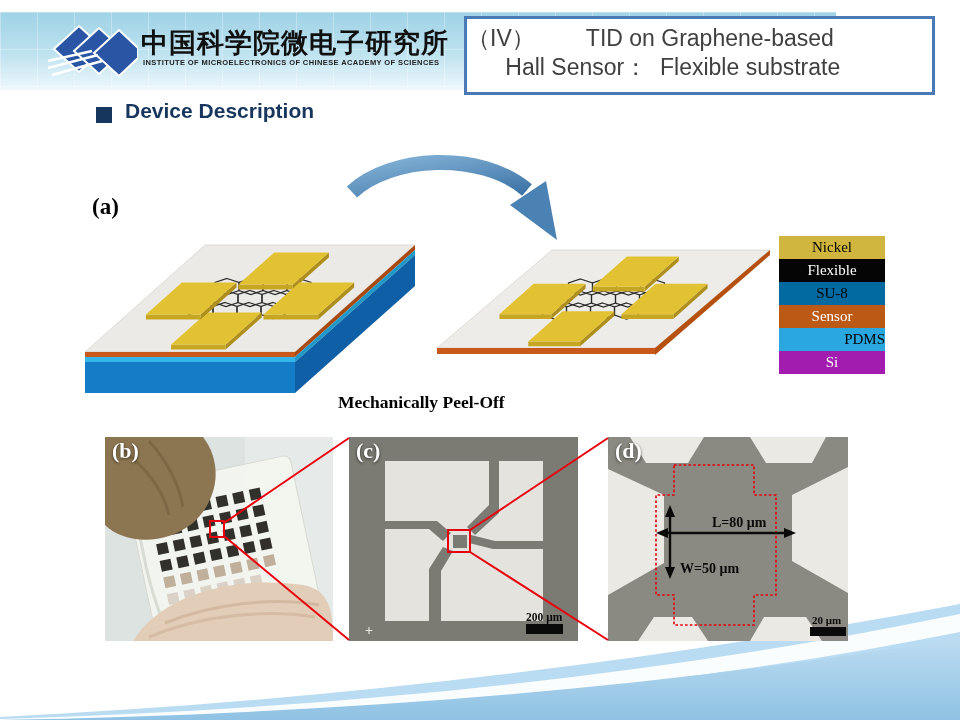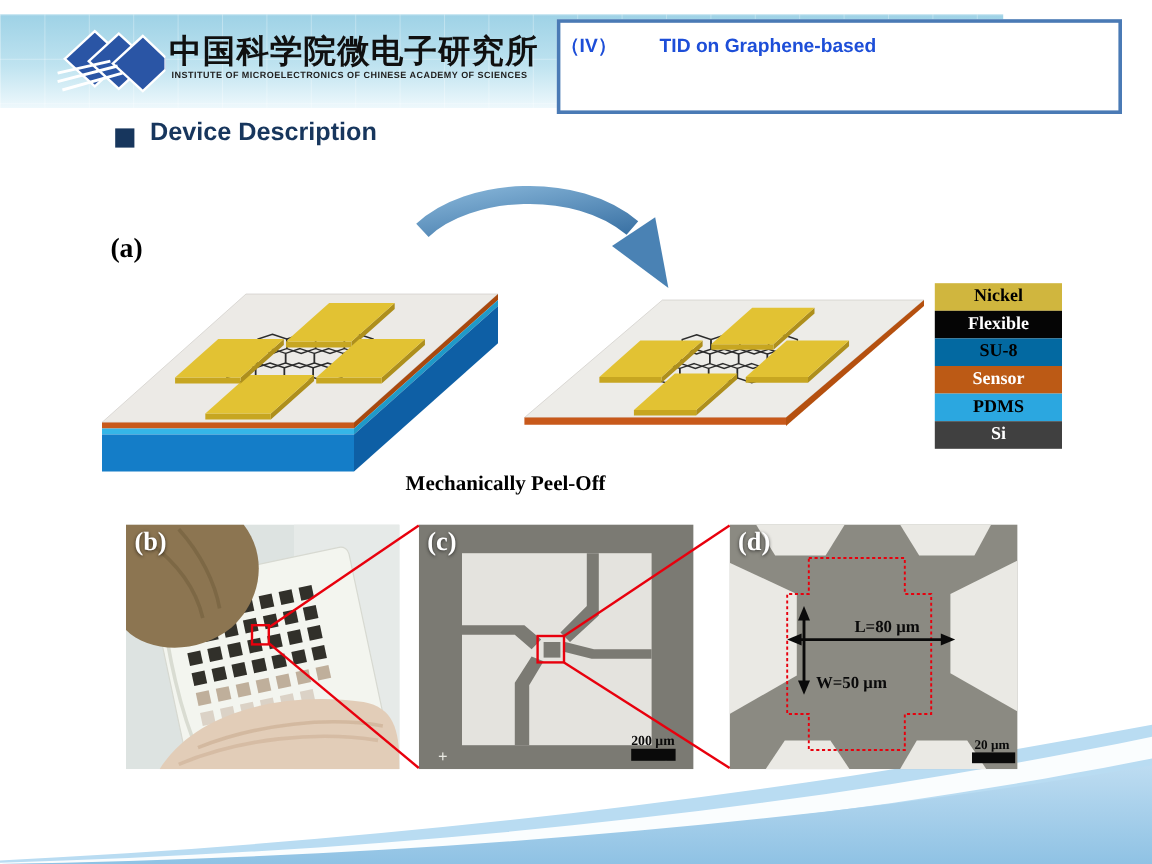--- a/index.html
+++ b/index.html
@@ -10,44 +10,44 @@
   .banner{position:absolute;left:0;top:12px;width:836px;height:78px;
     background:
       linear-gradient(rgba(255,255,255,.30) 1px, transparent 1px),
       linear-gradient(90deg, rgba(255,255,255,.30) 1px, transparent 1px),
       linear-gradient(180deg,#9ed2e6 0%,#bfe3f0 55%,#eef8fc 100%);
     background-size:37px 37px,37px 37px,100% 100%;}
   .logo{position:absolute;left:46px;top:5px;}
   .org-cn{position:absolute;left:141px;top:13px;font-size:27px;font-weight:bold;color:#101010;letter-spacing:1px;}
   .org-en{position:absolute;left:143px;top:46px;font-size:7.5px;font-weight:bold;color:#222;letter-spacing:.4px;}
   .title-box{position:absolute;left:464px;top:4px;width:465px;height:68px;background:#fff;
-    border:3px solid #4a7ab5;color:#1d4ed8;font-weight:bold;font-size:16px;line-height:29px;padding-top:5px;}
+    border:3px solid #4a7ab5;color:#404040;font-weight:normal;font-size:23px;line-height:29px;padding-top:5px;}
   .title-line{white-space:pre;}
 
   
   .sec-head{position:absolute;left:60px;top:99px;display:flex;align-items:flex-end;padding-left:36px;}
   .sec-bullet{width:16px;height:16px;background:#17365d;margin-right:13px;}
   .sec-text{font-size:21px;font-weight:bold;color:#17365d;}
 
   
   .diagram-svg{position:absolute;left:60px;top:150px;}
   .lbl-a{position:absolute;left:92px;top:194px;font-family:"Liberation Serif",serif;
          font-weight:bold;font-size:23px;color:#000;}
   .peel-caption{position:absolute;left:338px;top:392px;font-family:"Liberation Serif",serif;
          font-weight:bold;font-size:17.5px;color:#000;}
 
   .legend{position:absolute;left:779px;top:236px;width:106px;}
   .leg-row{height:23px;line-height:23px;text-align:center;font-family:"Liberation Serif",serif;
-           font-weight:bold;font-size:15px;}
+           font-weight:normal;font-size:15px;}
   .leg-nickel{background:#d0b63e;color:#000;}
   .leg-graphene{background:#050505;color:#fff;}
   .leg-su8{background:#0369a1;color:#000;}
   .leg-kapton{background:#bc5a15;color:#fff;}
-  .leg-pdms{background:#2ba7e0;color:#000;}
-  .leg-si{background:#404040;color:#fff;}
+  .leg-pdms{background:#2ba7e0;color:#000;text-align:right;}
+  .leg-si{background:#a21caf;color:#fff;}
 
   
   .micro{position:absolute;top:437px;height:204px;z-index:2;}
   .micro-b{left:105px;width:228px;}
   .micro-c{left:349px;width:229px;}
   .micro-d{left:608px;width:240px;}
   .micro svg{display:block;}
   .panel-lbl{position:absolute;left:7px;top:1px;font-family:"Liberation Serif",serif;
      font-weight:bold;font-size:22px;color:#fff;text-shadow:0 1px 3px rgba(0,0,0,.65);}
   .overlay{position:absolute;left:0;top:430px;z-index:3;pointer-events:none;}
@@ -65,20 +65,21 @@
     <svg class="logo" width="92" height="66" viewBox="0 0 92 66">
       <polygon points="8,32 33,9 58,32 33,55" fill="#2a55a5" stroke="#fff" stroke-width="2"></polygon>
       <polygon points="28,34 53,11 78,34 53,57" fill="#2a55a5" stroke="#fff" stroke-width="2"></polygon>
       <polygon points="48,36 73,13 92,31 92,41 73,59" fill="#2a55a5" stroke="#fff" stroke-width="2"></polygon>
       <path d="M2,44 L46,34 M2,51 L52,38 M6,58 L56,44" stroke="#fff" stroke-width="2.4" fill="none"></path>
     </svg>
     <div class="org-cn">中国科学院微电子研究所</div>
     <div class="org-en">INSTITUTE OF MICROELECTRONICS OF CHINESE ACADEMY OF SCIENCES</div>
     <div class="title-box">
       <div class="title-line">（IV）        TID on Graphene-based</div>
+      <div class="title-line">      Hall Sensor：  Flexible substrate</div>
     </div>
   </div>
 
   <div class="sec-head">
     <div class="sec-bullet"></div>
     <div class="sec-text">Device Description</div>
   </div>
 
   <span class="lbl-a">(a)</span>
 

